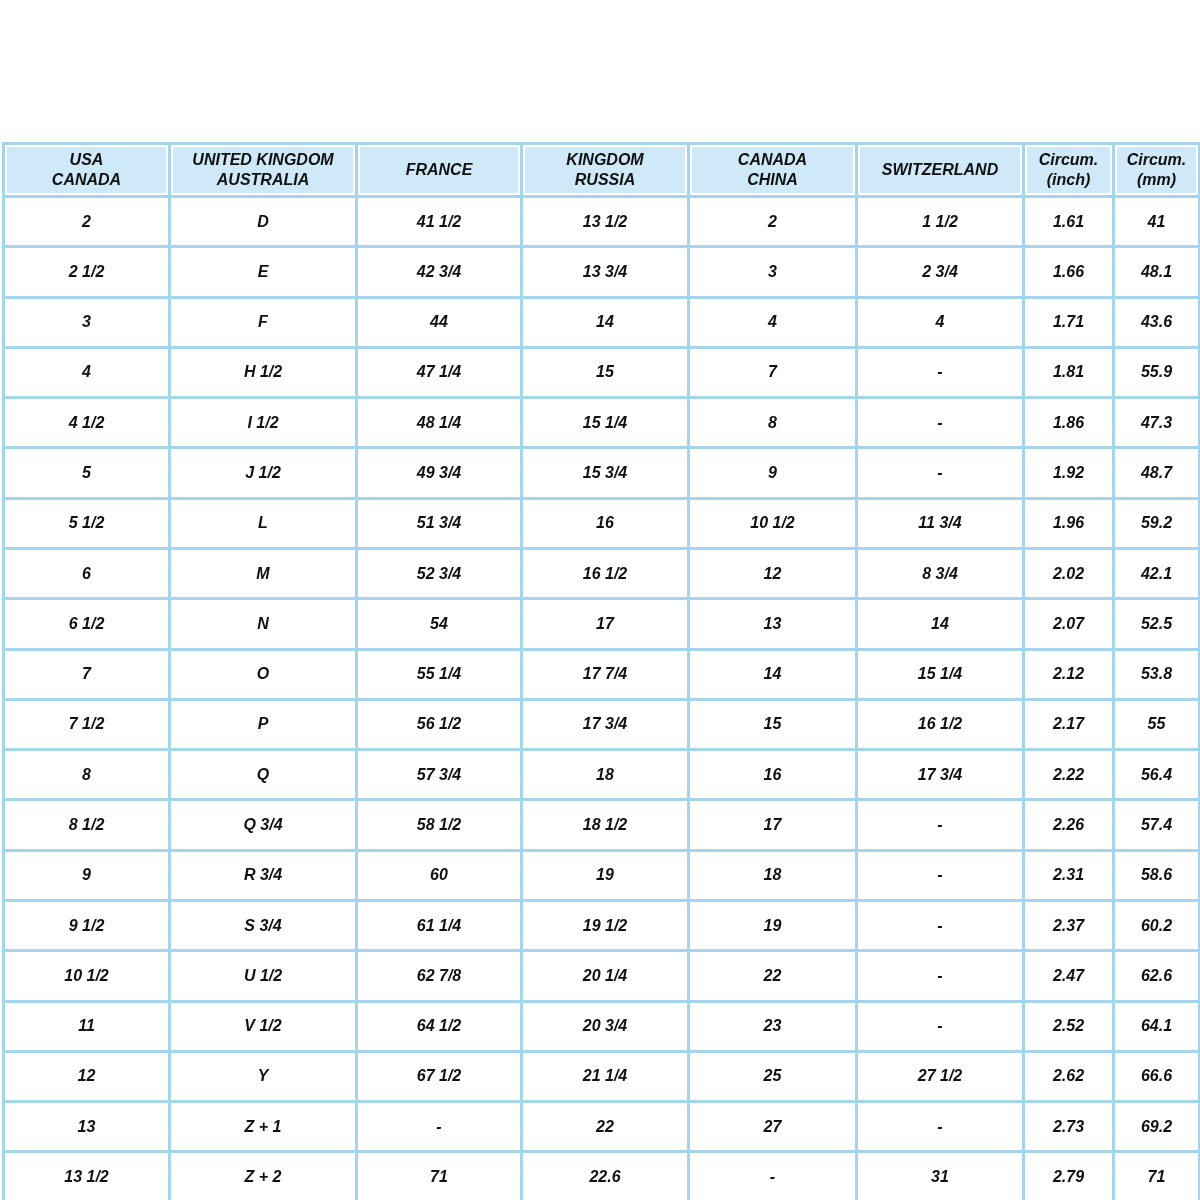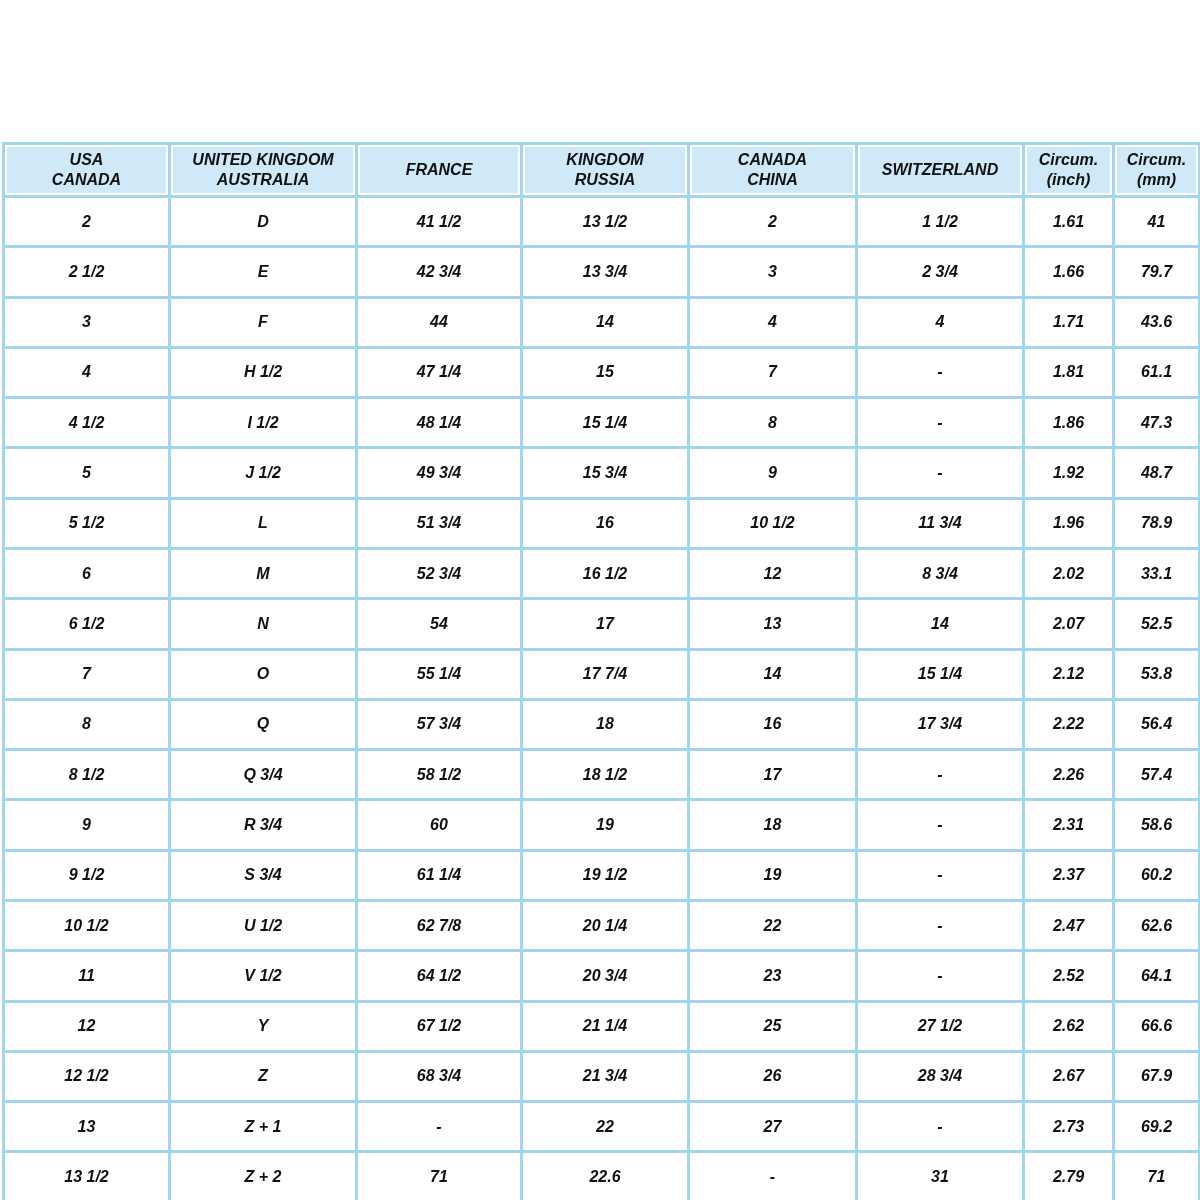--- a/index.html
+++ b/index.html
@@ -118,41 +118,41 @@
           <td>41</td>
         </tr>
         <tr>
           <td>2 1/2</td>
           <td>E</td>
           <td>42 3/4</td>
           <td>13 3/4</td>
           <td>3</td>
           <td>2 3/4</td>
           <td>1.66</td>
-          <td>79.7</td>
+          <td>48.1</td>
         </tr>
         <tr>
           <td>3</td>
           <td>F</td>
           <td>44</td>
           <td>14</td>
           <td>4</td>
           <td>4</td>
           <td>1.71</td>
           <td>43.6</td>
         </tr>
         <tr>
           <td>4</td>
           <td>H 1/2</td>
           <td>47 1/4</td>
           <td>15</td>
           <td>7</td>
           <td>-</td>
           <td>1.81</td>
-          <td>61.1</td>
+          <td>55.9</td>
         </tr>
         <tr>
           <td>4 1/2</td>
           <td>I 1/2</td>
           <td>48 1/4</td>
           <td>15 1/4</td>
           <td>8</td>
           <td>-</td>
           <td>1.86</td>
           <td>47.3</td>
@@ -168,31 +168,31 @@
           <td>48.7</td>
         </tr>
         <tr>
           <td>5 1/2</td>
           <td>L</td>
           <td>51 3/4</td>
           <td>16</td>
           <td>10 1/2</td>
           <td>11 3/4</td>
           <td>1.96</td>
-          <td>78.9</td>
+          <td>59.2</td>
         </tr>
         <tr>
           <td>6</td>
           <td>M</td>
           <td>52 3/4</td>
           <td>16 1/2</td>
           <td>12</td>
           <td>8 3/4</td>
           <td>2.02</td>
-          <td>33.1</td>
+          <td>42.1</td>
         </tr>
         <tr>
           <td>6 1/2</td>
           <td>N</td>
           <td>54</td>
           <td>17</td>
           <td>13</td>
           <td>14</td>
           <td>2.07</td>
           <td>52.5</td>
@@ -201,20 +201,30 @@
           <td>7</td>
           <td>O</td>
           <td>55 1/4</td>
           <td>17 7/4</td>
           <td>14</td>
           <td>15 1/4</td>
           <td>2.12</td>
           <td>53.8</td>
         </tr>
         <tr>
+          <td>7 1/2</td>
+          <td>P</td>
+          <td>56 1/2</td>
+          <td>17 3/4</td>
+          <td>15</td>
+          <td>16 1/2</td>
+          <td>2.17</td>
+          <td>55</td>
+        </tr>
+        <tr>
           <td>8</td>
           <td>Q</td>
           <td>57 3/4</td>
           <td>18</td>
           <td>16</td>
           <td>17 3/4</td>
           <td>2.22</td>
           <td>56.4</td>
         </tr>
         <tr>
@@ -271,30 +281,20 @@
           <td>12</td>
           <td>Y</td>
           <td>67 1/2</td>
           <td>21 1/4</td>
           <td>25</td>
           <td>27 1/2</td>
           <td>2.62</td>
           <td>66.6</td>
         </tr>
         <tr>
-          <td>12 1/2</td>
-          <td>Z</td>
-          <td>68 3/4</td>
-          <td>21 3/4</td>
-          <td>26</td>
-          <td>28 3/4</td>
-          <td>2.67</td>
-          <td>67.9</td>
-        </tr>
-        <tr>
           <td>13</td>
           <td>Z + 1</td>
           <td>-</td>
           <td>22</td>
           <td>27</td>
           <td>-</td>
           <td>2.73</td>
           <td>69.2</td>
         </tr>
         <tr>

